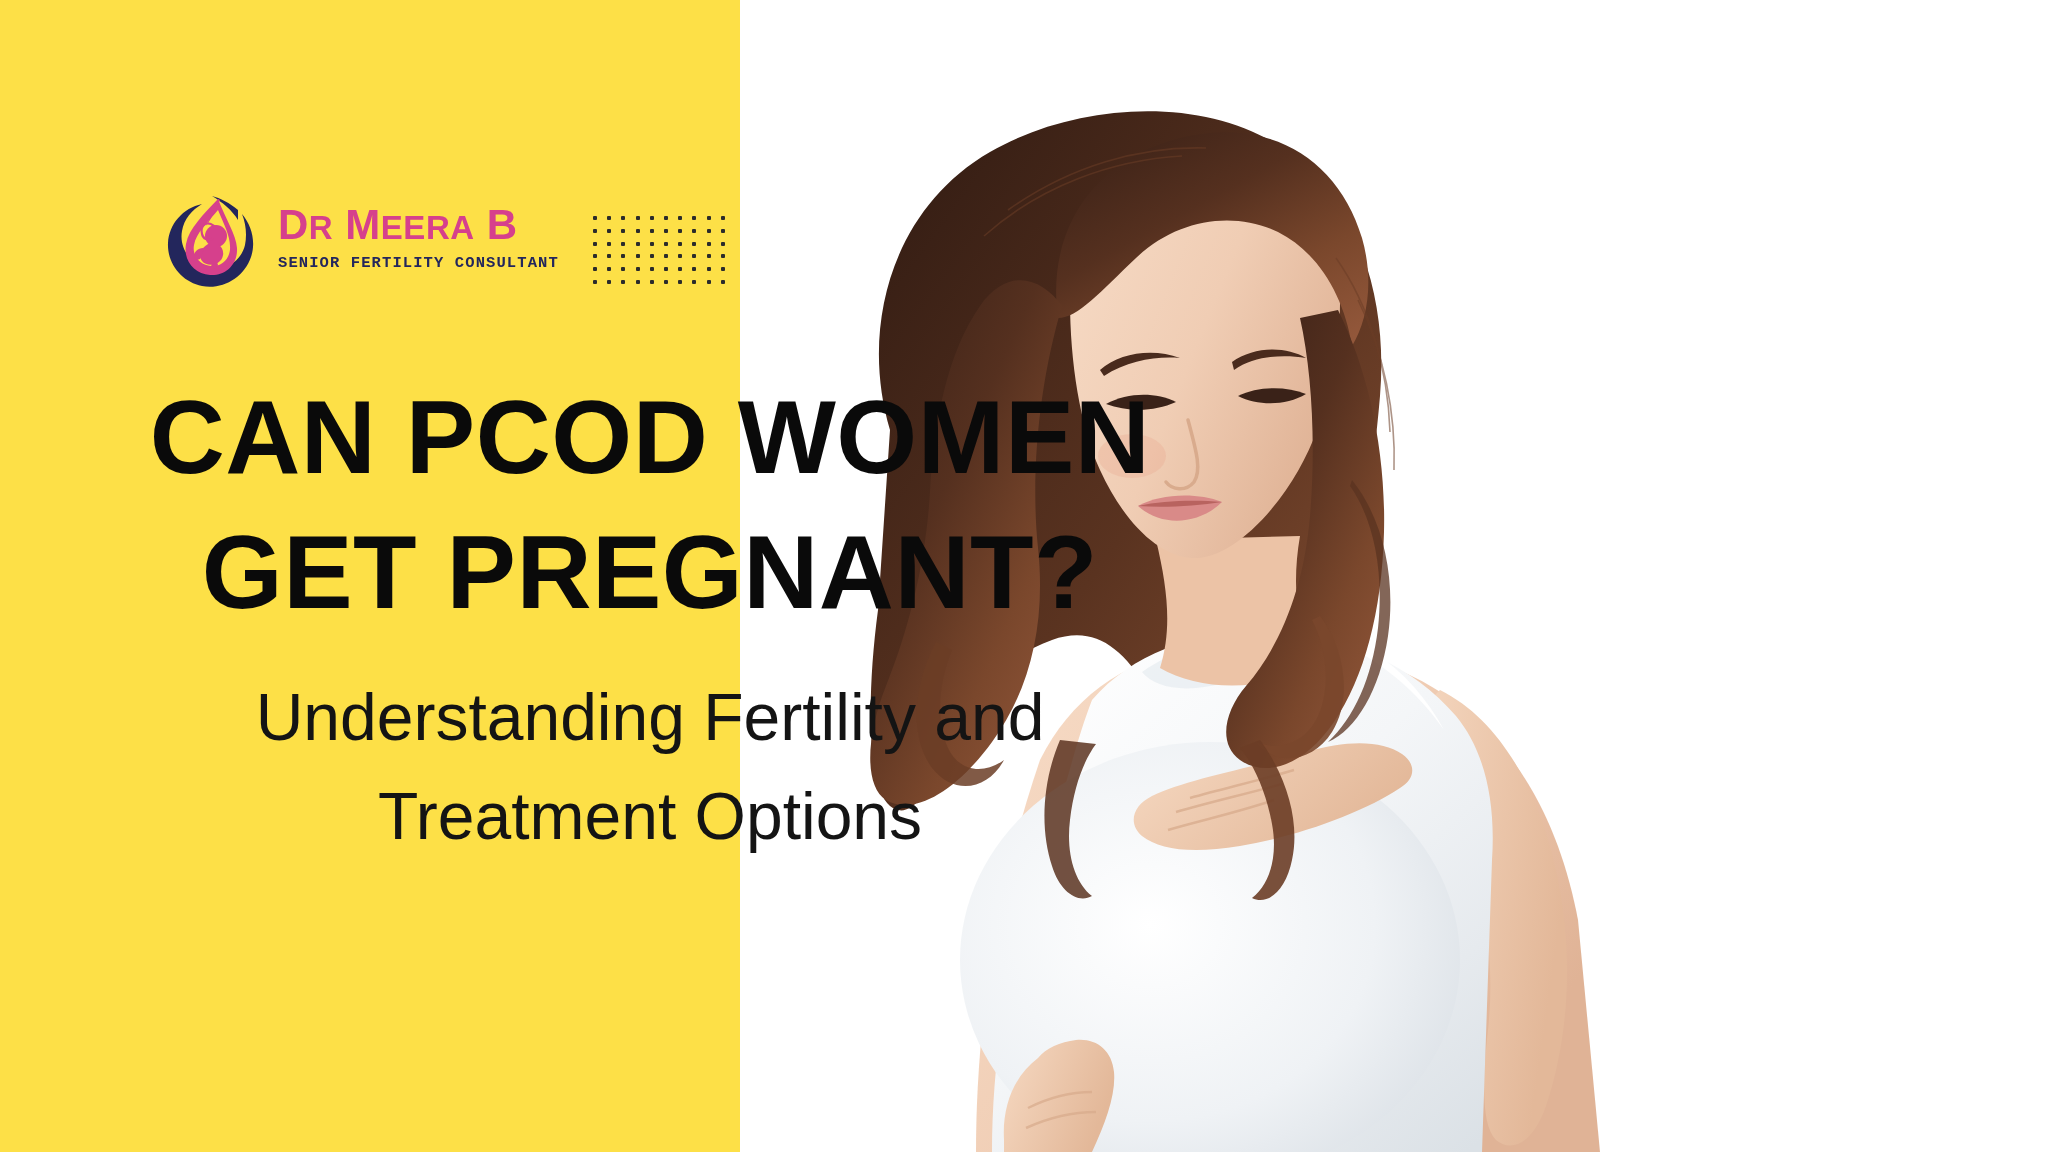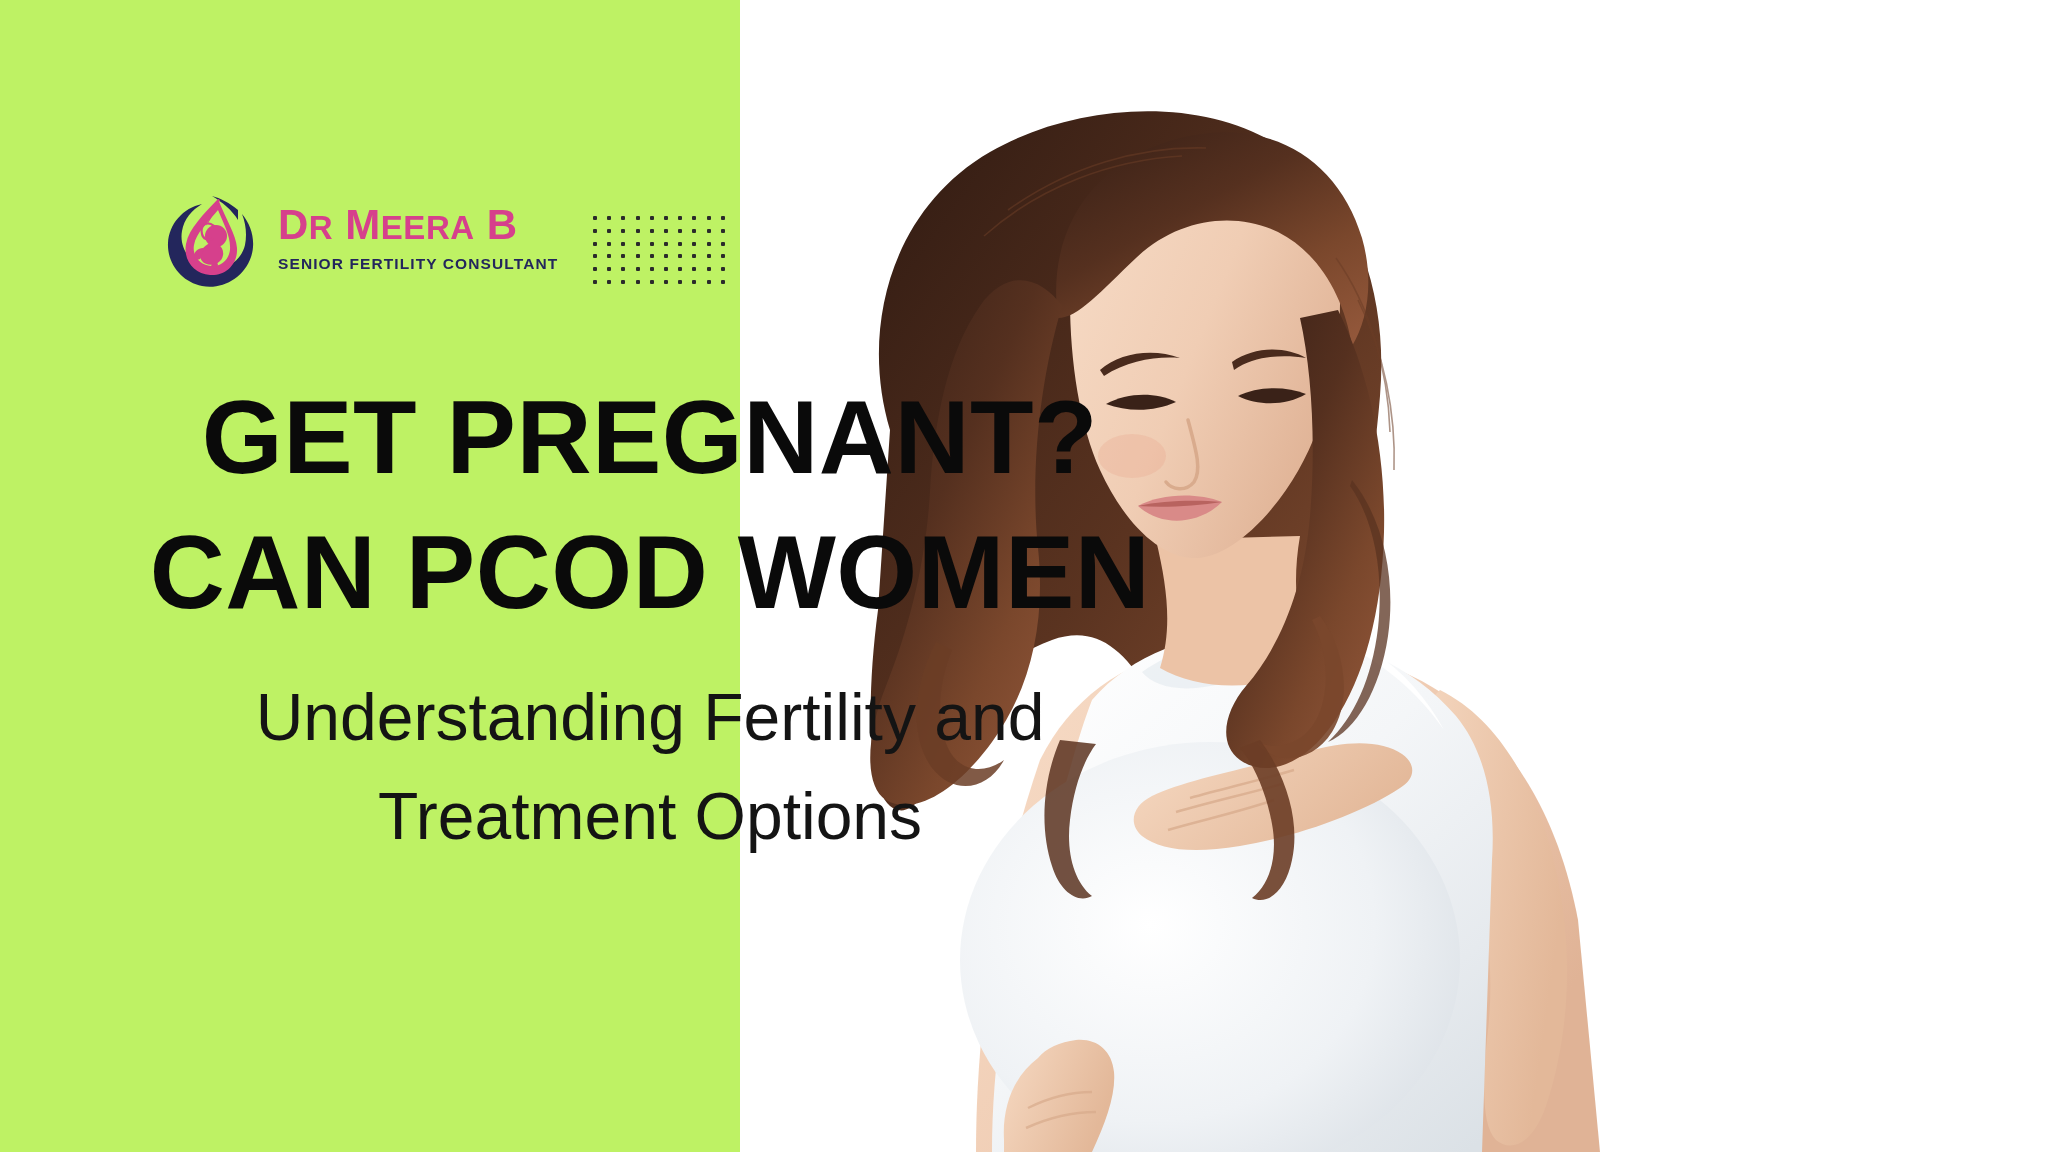--- a/index.html
+++ b/index.html
@@ -10,21 +10,21 @@
   }
   body {
     font-family: "Liberation Sans", sans-serif;
     -webkit-font-smoothing: antialiased;
   }
 
   #canvas {
     position: relative;
     width: 1620px;
     height: 1152px;
-    background: #bef264;
+    background: #fde047;
     overflow: hidden;
   }
 
   
   .pink-ring {
     position: absolute;
     left: 1852px;
     top: -128px;
     width: 292px;
     height: 292px;
@@ -67,21 +67,21 @@
     font-variant: small-caps;
     text-transform: uppercase;
   }
   .logo-name .cap {
     font-size: 42px;
   }
   .logo-name .sc {
     font-size: 33px;
   }
   .logo-tagline {
-    font-family: Liberation Sans, sans-serif;
+    font-family: Liberation Mono, monospace;
     font-weight: 700;
     font-size: 15.5px;
     letter-spacing: 1.1px;
     color: #23265c;
     line-height: 1;
     margin-top: 10px;
     white-space: nowrap;
   }
 
   
@@ -398,22 +398,22 @@
       <span></span>
       <span></span>
       <span></span>
       <span></span>
       <span></span>
       <span></span>
   </div>
 
   <div class="text-col">
     <h1 class="headline">
+      <span class="ln">CAN PCOD WOMEN</span>
       <span class="ln">GET PREGNANT?</span>
-      <span class="ln">CAN PCOD WOMEN</span>
     </h1>
     <p class="subtitle">
       <span class="ln">Understanding Fertility and</span>
       <span class="ln">Treatment Options</span>
     </p>
   </div>
 
 </div>
 
 </body></html>

